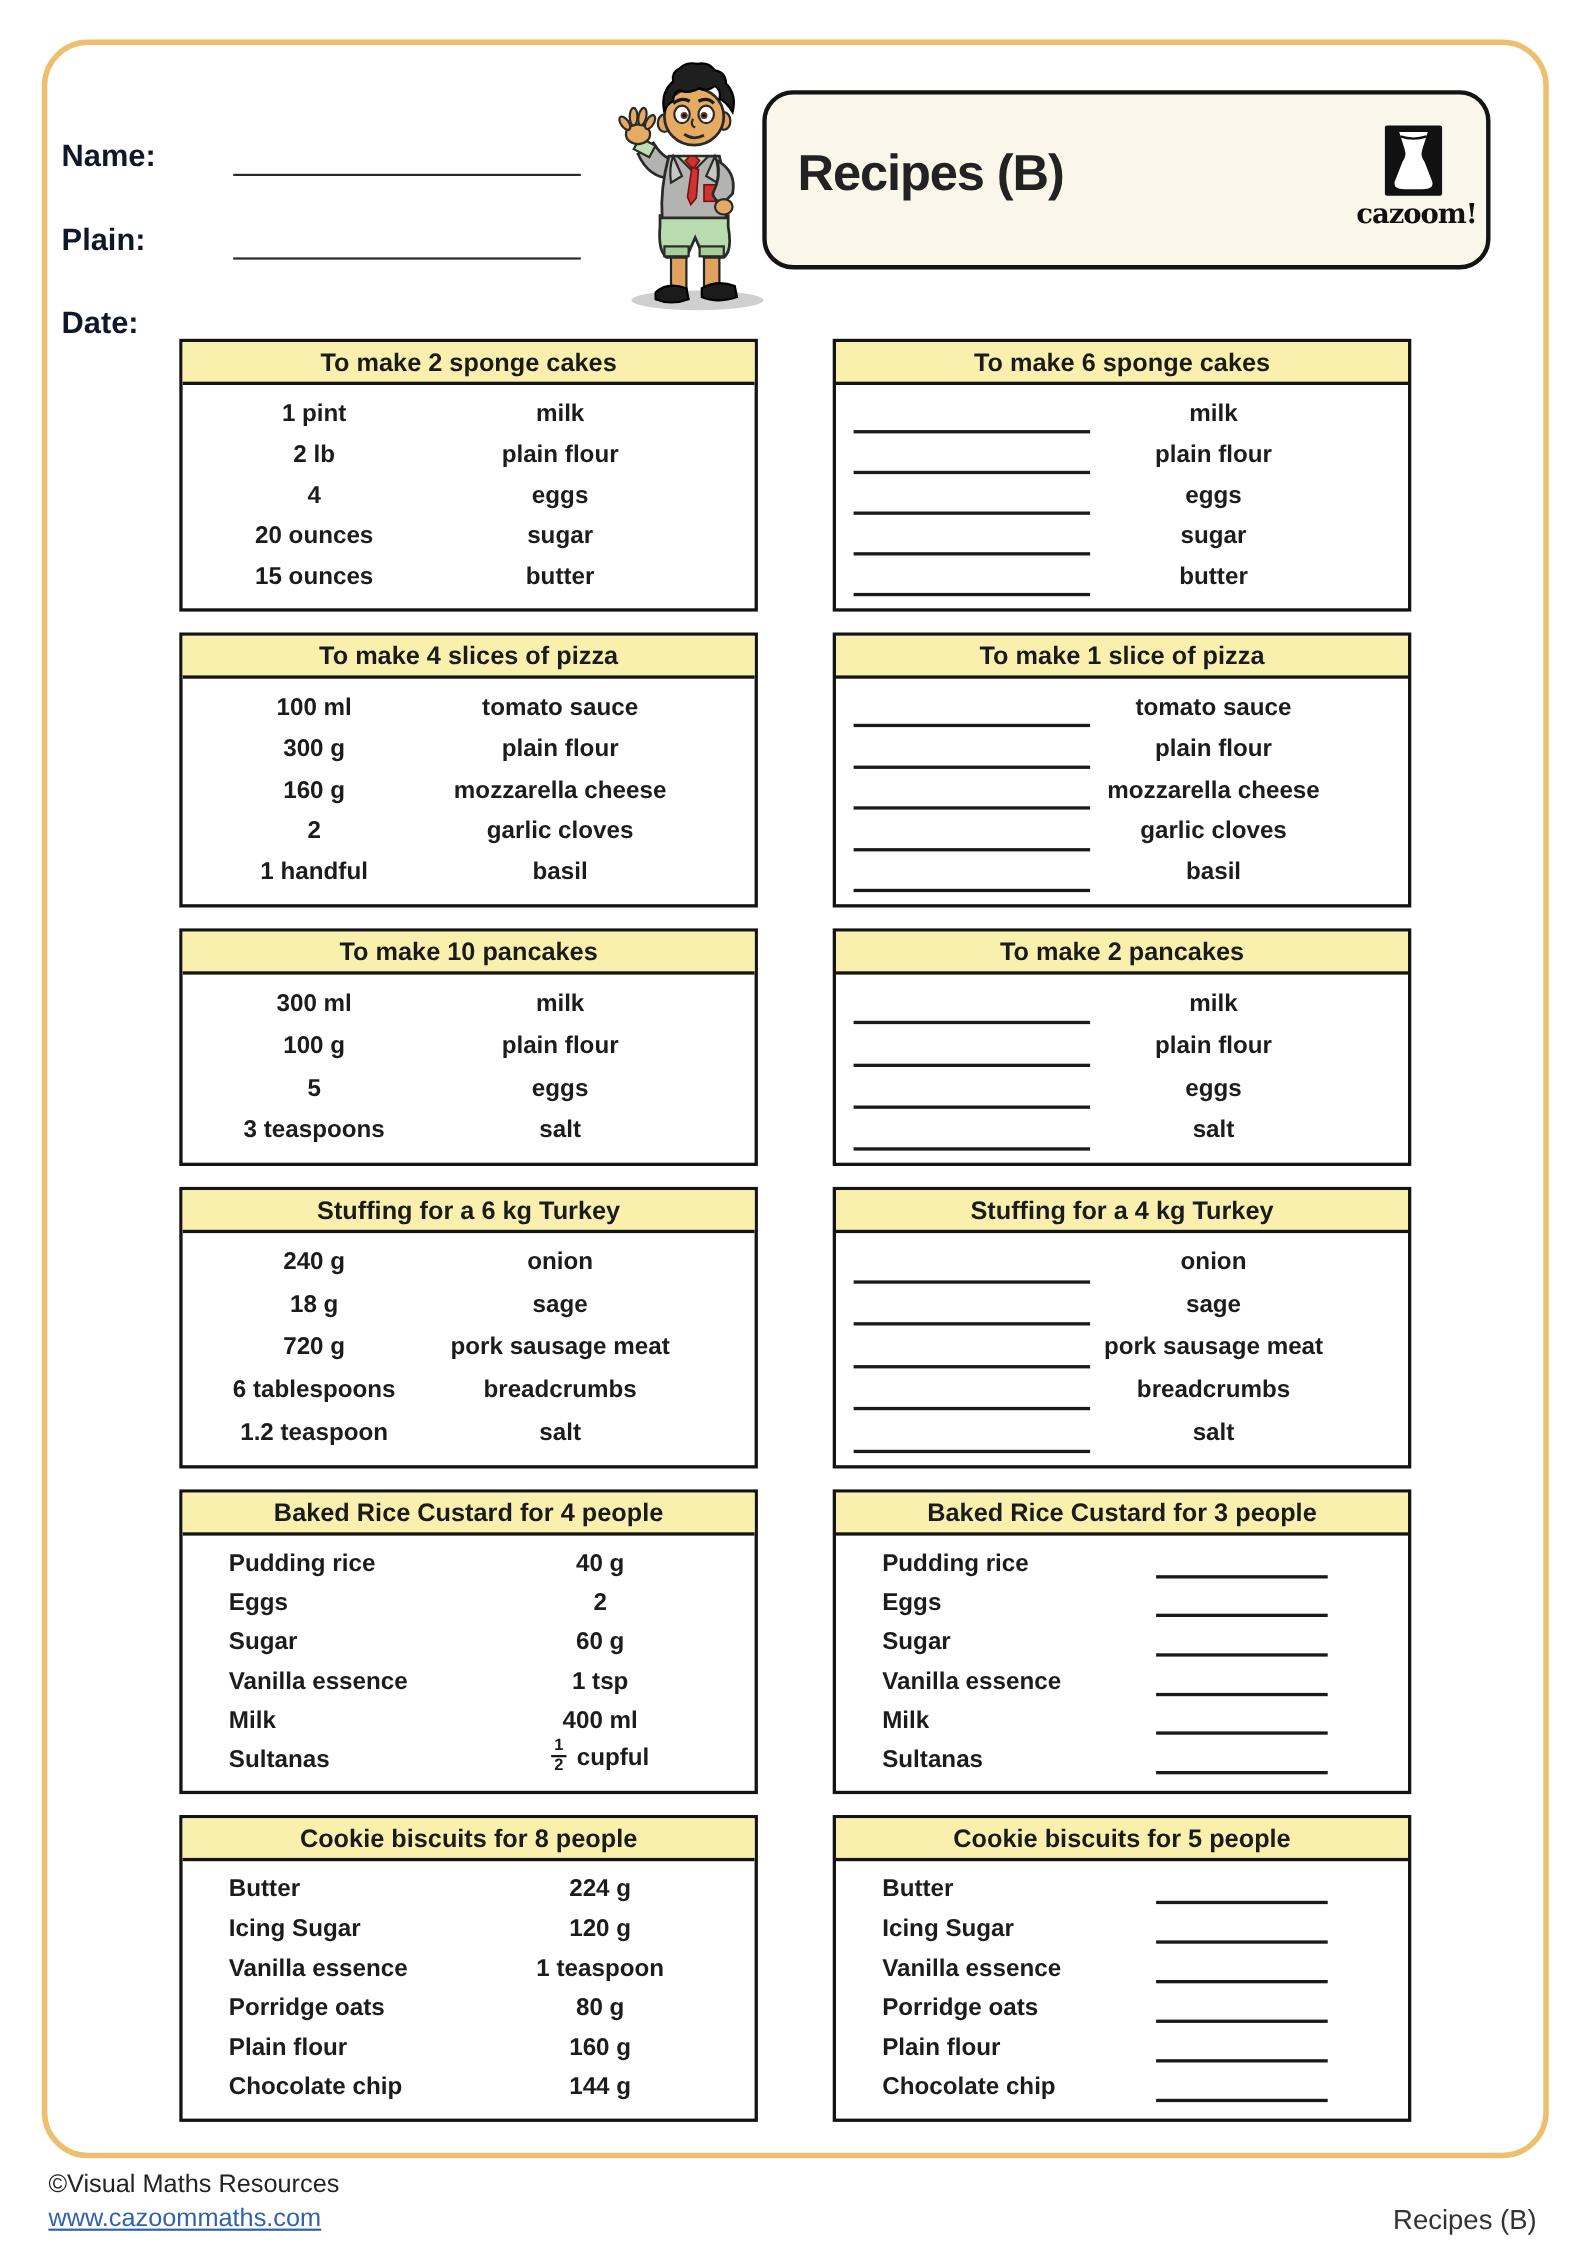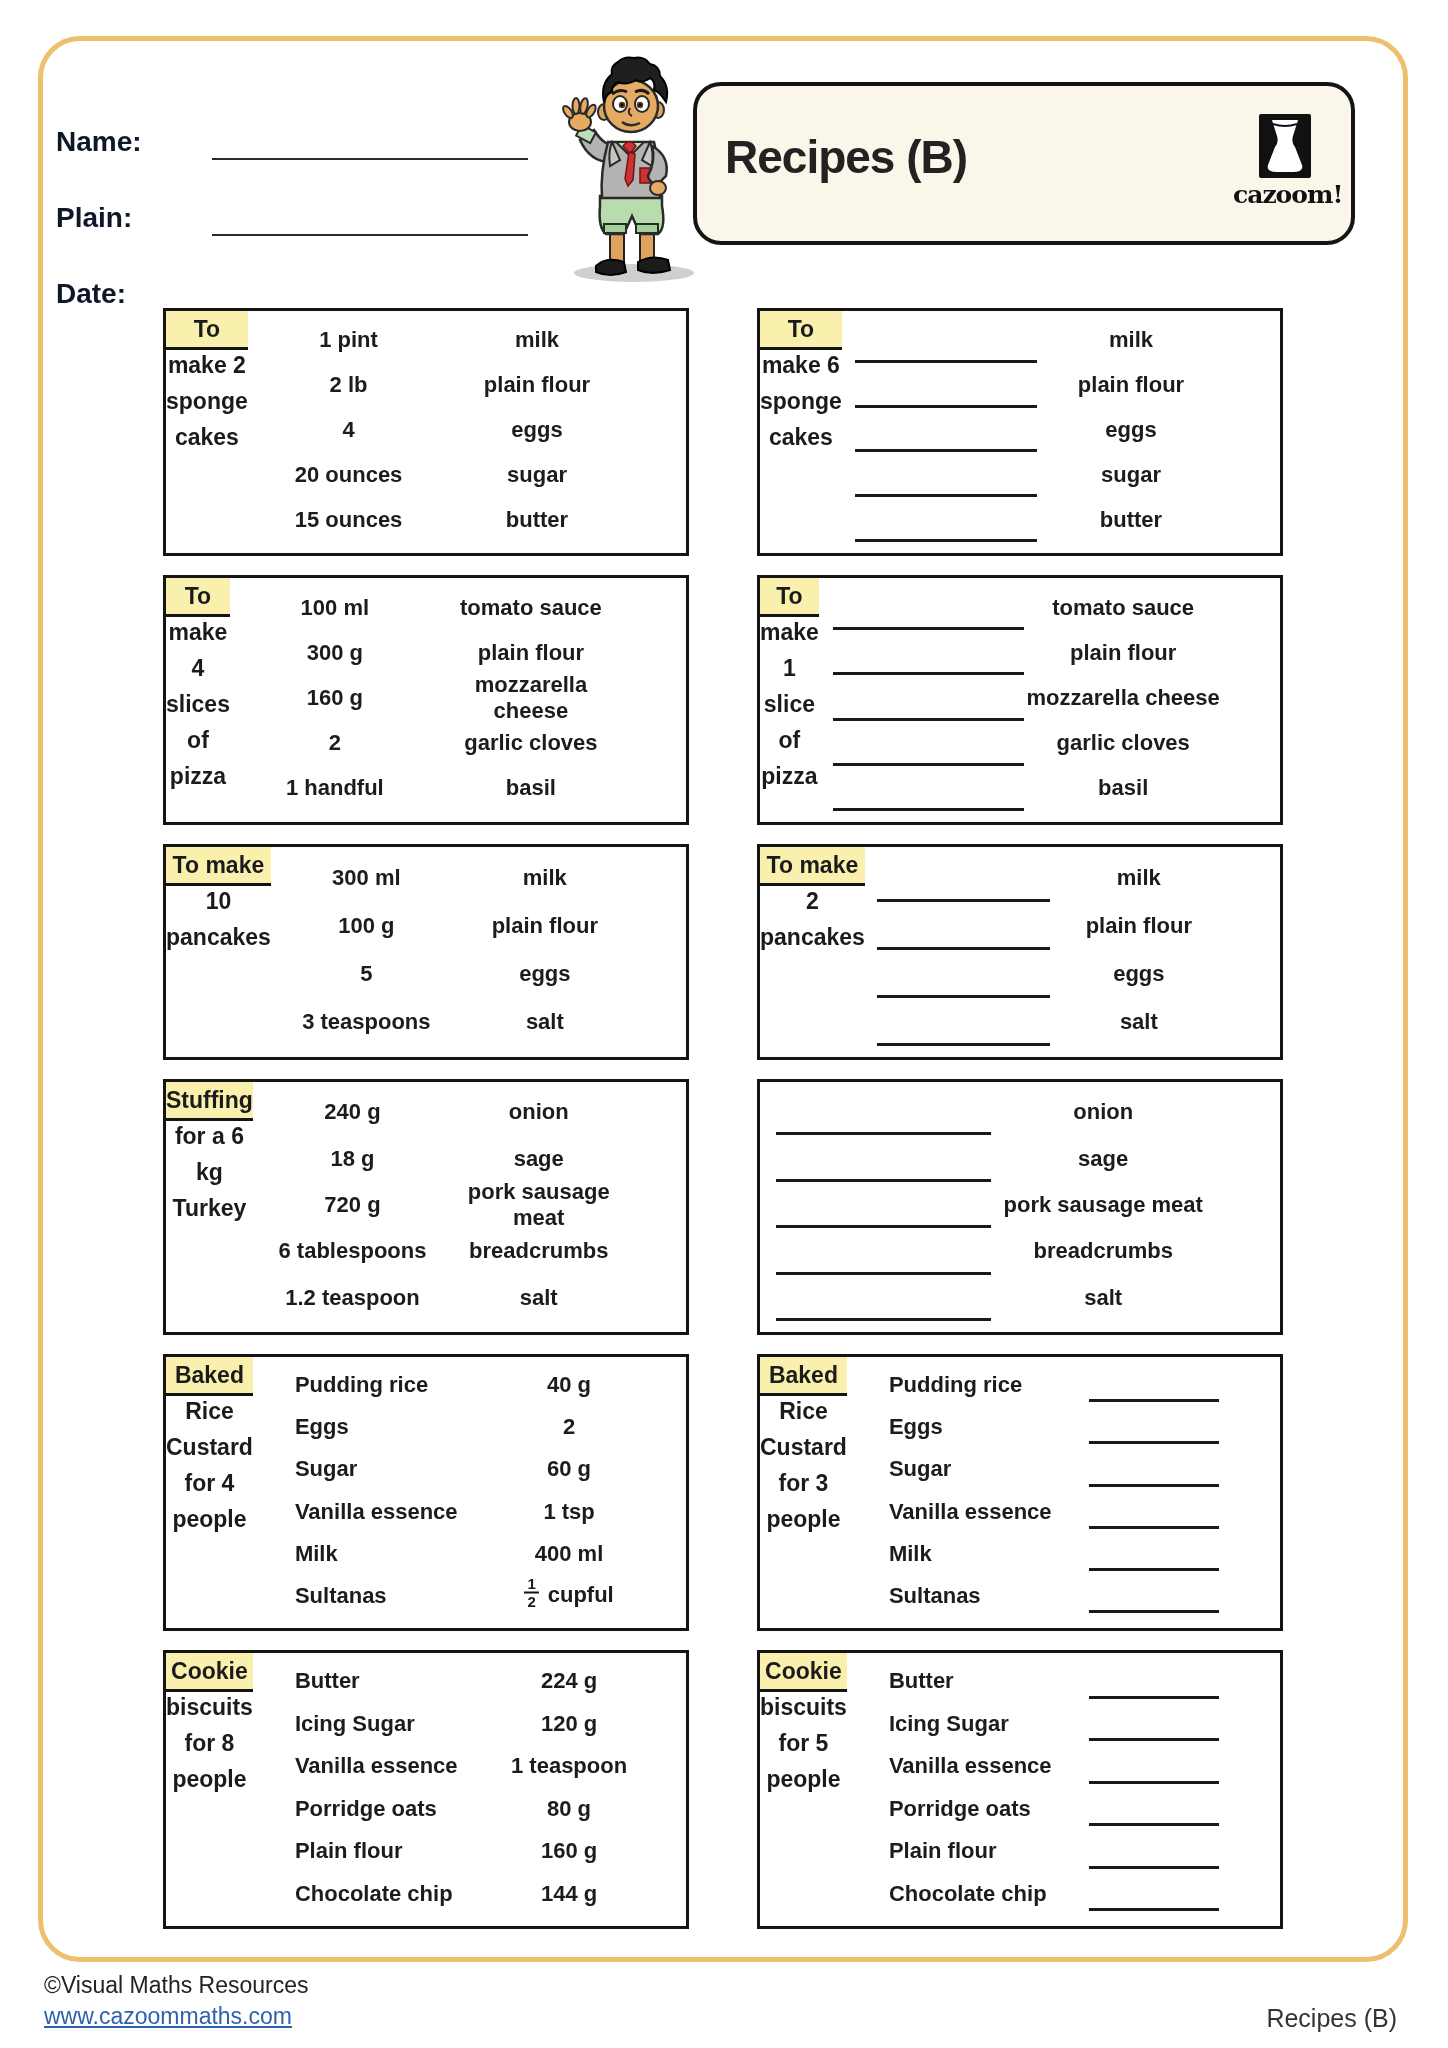--- a/index.html
+++ b/index.html
@@ -22,21 +22,21 @@
   .title-text{position:absolute;left:28px;top:44px;font-size:46px;font-weight:bold;letter-spacing:-1px;color:#222;}
   .logo{position:absolute;right:14px;top:28px;width:104px;text-align:center;}
   .logo-mark{width:52px;height:64px;background:#111;margin:0 auto;position:relative;border-radius:2px;}
   .logo-text{font-family:"DejaVu Serif", serif;font-weight:bold;font-size:25px;color:#111;margin-top:2px;letter-spacing:-1px;text-align:right;}
   
   .grid{
     position:absolute;left:163px;top:308px;width:1120px;
     display:grid;grid-template-columns:526px 526px;column-gap:68px;
     grid-template-rows:248px 250px 216px 256px 277px 279px;row-gap:19px;
   }
-  .box{border:3px solid #141414;box-sizing:border-box;background:#fff;display:flex;flex-direction:row;justify-content:space-between;}
+  .box{border:3px solid #141414;box-sizing:border-box;background:#fff;display:flex;flex-direction:column;justify-content:space-between;}
   .bt{
     height:36px;line-height:36px;flex:0 0 36px;background:#faf0ae;border-bottom:3px solid #141414;
     text-align:center;font-size:23px;font-weight:bold;color:#1b1b1b;
   }
   .bb{flex:1;display:flex;flex-direction:column;padding:7px 0 11px 0;}
   .r{position:relative;flex:1;}
   .qty{position:absolute;left:1%;width:44%;top:50%;transform:translateY(-50%);text-align:center;font-size:22px;font-weight:bold;}
   .ing{position:absolute;left:45%;width:42%;top:50%;transform:translateY(-50%);text-align:center;font-size:22px;font-weight:bold;}
   .bl{position:absolute;left:3%;width:41.5%;bottom:0;height:0;border-bottom:3px solid #1a1a1a;}
   .name{position:absolute;left:42px;top:50%;transform:translateY(-50%);font-size:22px;font-weight:bold;}
@@ -299,20 +299,21 @@
           <span class="ing">breadcrumbs</span>
         </div>
       <div class="r">
           <span class="qty">1.2 teaspoon</span>
           <span class="ing">salt</span>
         </div>
     </div>
   </div>
 
   <div class="box">
+    <div class="bt">Stuffing for a 4 kg Turkey</div>
     <div class="bb">
       <div class="r">
           <span class="bl"></span>
           <span class="ing">onion</span>
         </div>
       <div class="r">
           <span class="bl"></span>
           <span class="ing">sage</span>
         </div>
       <div class="r">

